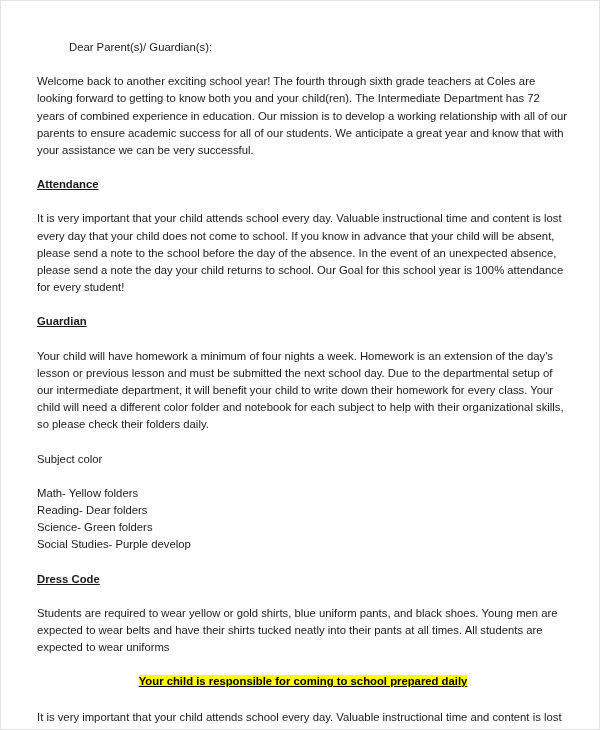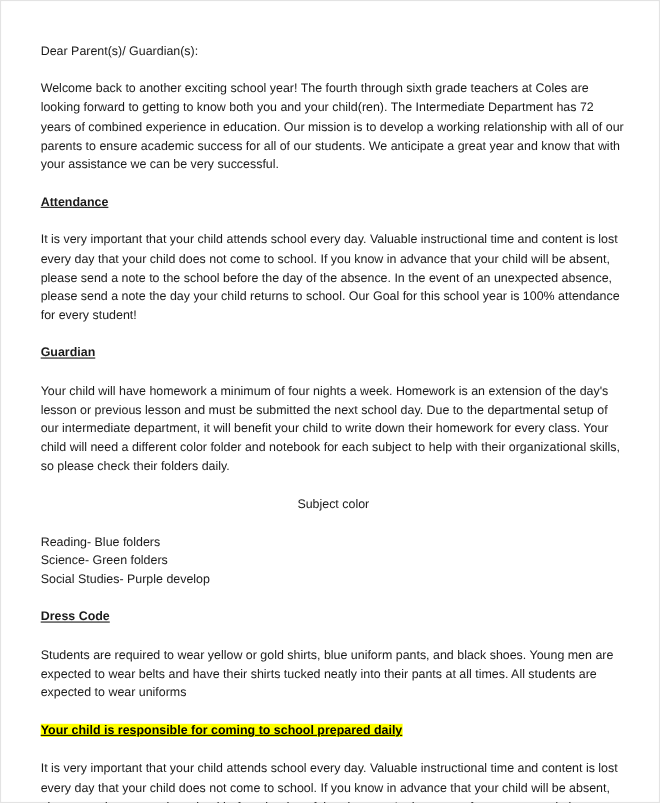--- a/index.html
+++ b/index.html
@@ -29,48 +29,49 @@
     text-align: left;
   }
   p {
     margin: 0;
   }
   .para {
     margin-bottom: 17px;
   }
   .salutation {
     margin-bottom: 17px;
+    margin-left: 32px;
   }
   .heading {
     font-weight: bold;
     text-decoration: underline;
     margin-bottom: 17px;
     display: block;
   }
   .heading-sub {
     margin-bottom: 17px;
-    text-align: center;
   }
   .list {
     margin: 0 0 17px 0;
     padding: 0;
     list-style: none;
   }
   .list li {
     line-height: 17.2px;
   }
   .highlight-line {
     display: inline;
     background: #ffff00;
     font-weight: bold;
     text-decoration: underline;
     color: #000000;
   }
   .highlight-wrap {
     margin-bottom: 18px;
+    text-align: center;
   }
 </style>
 </head>
 <body>
 
 <div class="page">
   <div class="doc-body">
 
     <p class="salutation">Dear Parent(s)/ Guardian(s):</p>
 
@@ -80,21 +81,22 @@
 
     <p class="para">It is very important that your child attends school every day. Valuable instructional time and content is lost every day that your child does not come to school. If you know in advance that your child will be absent, please send a note to the school before the day of the absence. In the event of an unexpected absence, please send a note the day your child returns to school. Our Goal for this school year is 100% attendance for every student!</p>
 
     <span class="heading">Guardian</span>
 
     <p class="para">Your child will have homework a minimum of four nights a week. Homework is an extension of the day's lesson or previous lesson and must be submitted the next school day. Due to the departmental setup of our intermediate department, it will benefit your child to write down their homework for every class. Your child will need a different color folder and notebook for each subject to help with their organizational skills, so please check their folders daily.</p>
 
     <p class="heading-sub">Subject color</p>
 
     <ul class="list">
-      <li>Reading- Blue folders</li>
+      <li>Math- Yellow folders</li>
+      <li>Reading- Dear folders</li>
       <li>Science- Green folders</li>
       <li>Social Studies- Purple develop</li>
     </ul>
 
     <span class="heading">Dress Code</span>
 
     <p class="para">Students are required to wear yellow or gold shirts, blue uniform pants, and black shoes. Young men are expected to wear belts and have their shirts tucked neatly into their pants at all times. All students are expected to wear uniforms</p>
 
     <p class="highlight-wrap">
       <span class="highlight-line">Your child is responsible for coming to school prepared daily</span>

